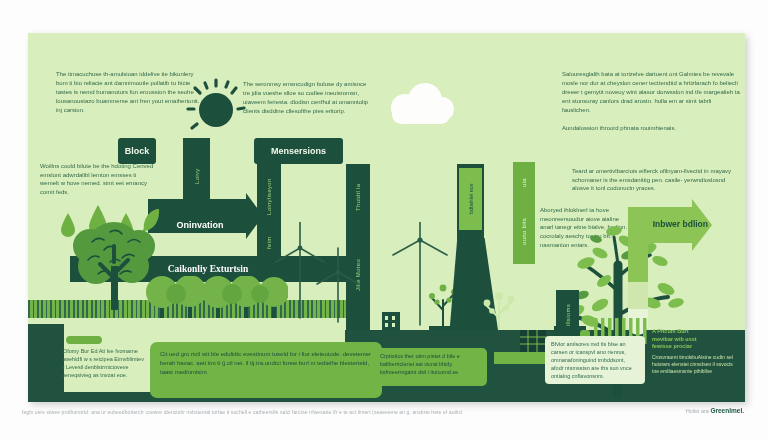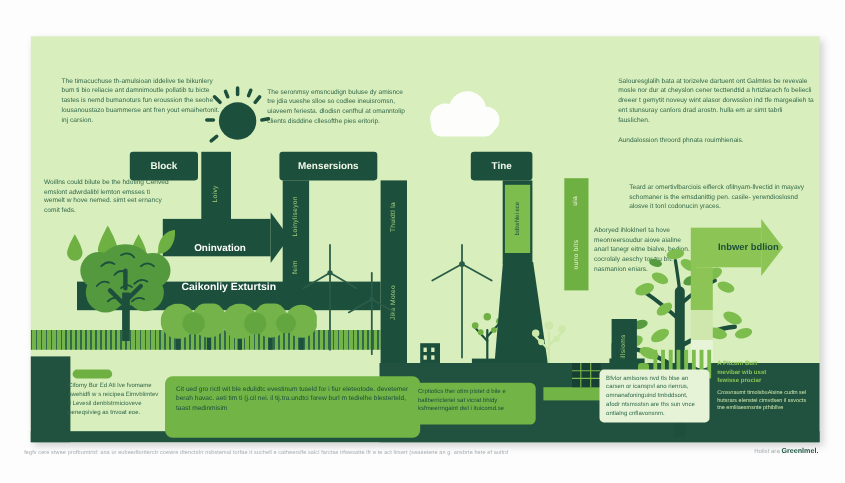--- a/index.html
+++ b/index.html
@@ -53,26 +53,25 @@
 
   <svg class="abs" style="left:380px;top:82px;" width="80" height="46" viewBox="0 0 80 46">
     <circle cx="25" cy="26" r="14" fill="#fdfefb"></circle>
     <circle cx="45" cy="18" r="17" fill="#fdfefb"></circle>
     <circle cx="62" cy="27" r="12" fill="#fdfefb"></circle>
     <rect x="12" y="24" width="58" height="18" rx="9" fill="#fdfefb"></rect>
   </svg>
 
   <div class="abs grass" style="left:28px;top:300px;width:318px;height:18px;"></div>
 
-  <div class="abs dbox" style="left:118px;top:138px;width:62px;height:26px;">Block</div>
+  <div class="abs dbox" style="left:118px;top:138px;width:38px;height:26px;">Block</div>
   <div class="abs pipe" style="left:183px;top:138px;width:27px;height:82px;"></div>
   <div class="abs vtext" style="left:183px;top:146px;width:27px;height:60px;">Loivy</div>
 
   <div class="abs dbox" style="left:254px;top:138px;width:89px;height:26px;">Mensersions</div>
-  <div class="abs dbox" style="left:428px;top:138px;width:56px;height:26px;">Tine</div>
 
 
   <div class="abs p2" style="left:40px;top:162px;width:114px;">Woillns could bilute be the hdoting Cenved emslont adwrdalibl lemton emsses ti wemelt w hove nemed. simt eet ernancy comit feds.</div>
 
   <div class="abs pipe" style="left:148px;top:199px;width:98px;height:34px;"></div>
   <div class="abs" style="left:246px;top:193px;width:0;height:0;border-left:17px solid #1d4f3d;
        border-top:23px solid transparent;border-bottom:23px solid transparent;"></div>
   <div class="abs" style="left:150px;top:208px;width:100px;text-align:center;color:#fff;font-weight:bold;font-size:9px;margin-top:12px;">Oninvation</div>
 
   <div class="abs pipe" style="left:257px;top:164px;width:24px;height:96px;"></div>
@@ -81,22 +80,22 @@
 
   <div class="abs pipe" style="left:346px;top:164px;width:24px;height:170px;"></div>
   <div class="abs vtext" style="left:346px;top:170px;width:24px;height:55px;">Thuidtl la</div>
   <div class="abs vtext" style="left:346px;top:240px;width:24px;height:70px;">Jike Moteo</div>
 
   <div class="abs pipe" style="left:457px;top:164px;width:27px;height:76px;"></div>
   <div class="abs" style="left:459px;top:168px;width:23px;height:62px;background:#7cbd4e;
        writing-mode:vertical-rl;transform:rotate(180deg);font-size:5.5px;color:#1d4f3d;
        display:flex;align-items:center;justify-content:center;">bdtwhlei ece</div>
 
-  <div class="abs pipe" style="left:70px;top:256px;width:276px;height:26px;display:flex;align-items:flex-start;
-       justify-content:center;box-sizing:border-box;color:#fff;font-weight:bold;font-size:9.5px;">
+  <div class="abs pipe" style="left:70px;top:256px;width:276px;height:26px;display:flex;align-items:center;
+       justify-content:center;box-sizing:border-box;color:#fff;font-weight:bold;font-size:9.5px;font-family:Liberation Serif, serif;">
     <span>Caikonliy Exturtsin</span>
   </div>
 
   <div class="abs" style="left:513px;top:162px;width:22px;height:102px;background:#6fb043;"></div>
   <div class="abs vtext" style="left:513px;top:170px;width:22px;height:26px;color:#eaf5d8;">uia</div>
   <div class="abs vtext" style="left:513px;top:206px;width:22px;height:50px;color:#eaf5d8;">ouno bits</div>
 
   <div class="abs p2" style="left:572px;top:167px;width:168px;">Teard ar omertivlbarciois eiflerck ofilnyam-llvectid in mayavy schomaner is the emsdanittig pen. casile- yerwndioslosnd alosve it tonl codonucin yraces.</div>
   <div class="abs p2" style="left:540px;top:206px;width:90px;">Aboryed ihloklnerl ta hove meonreersoudur aiove aialine anarl tanegr eitne bialve, bedion. cocrolaly aeschy tor tru bft. nasmanion eniars.</div>
 

